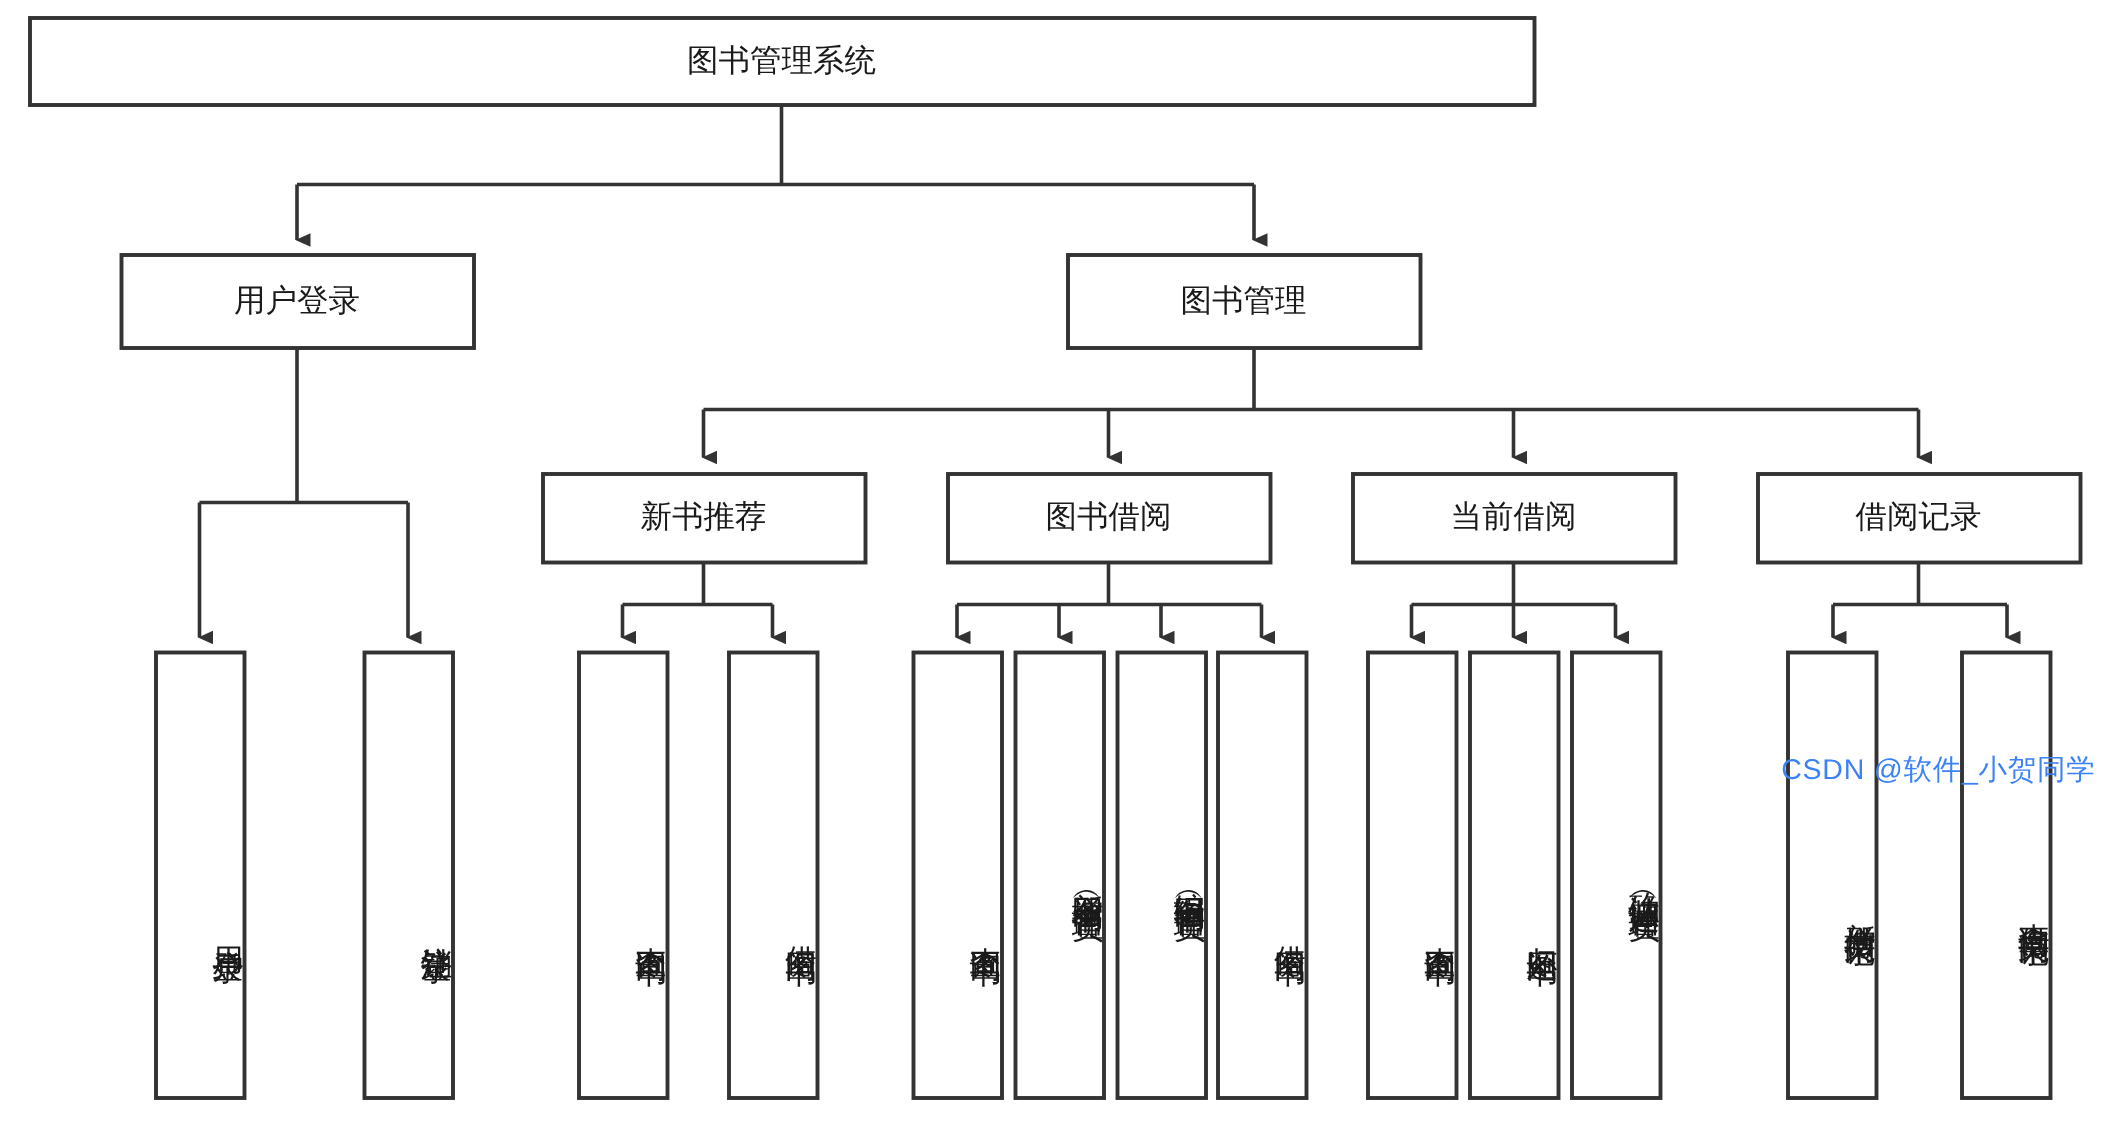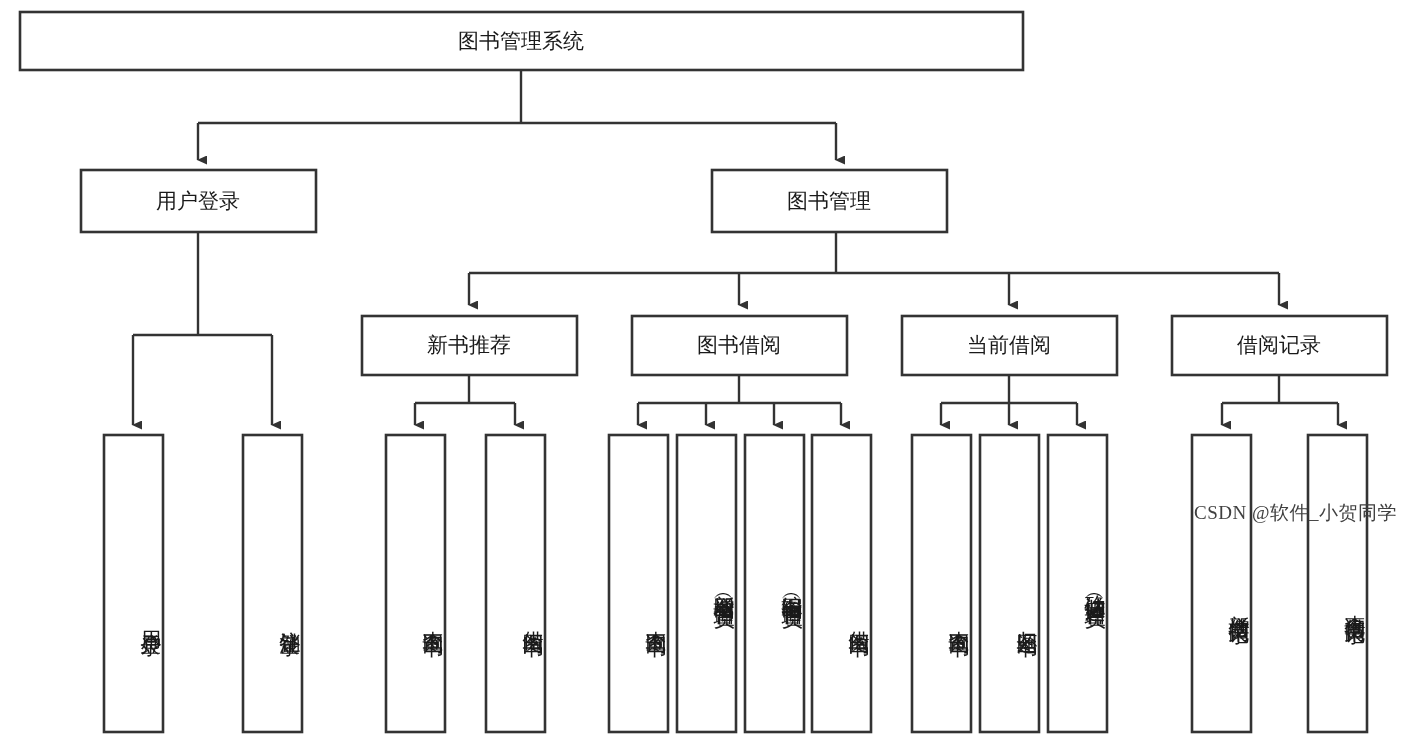--- a/index.html
+++ b/index.html
@@ -56,23 +56,23 @@
     align-items: flex-start;
     justify-content: center;
     text-align: left;
     white-space: nowrap;
     pointer-events: none;
   }
   .watermark {
     position: absolute;
     right: 8px;
     bottom: 5px;
-    font-family: Liberation Serif, serif;
+    font-family: Liberation Sans, sans-serif;
     font-size: 19px;
-    color: #404040;
+    color: #3b82f6;
     letter-spacing: 0.5px;
     white-space: nowrap;
   }
 </style>
 </head>
 <body>
 
 <div id="diagram-root">
 
   <svg class="flow" viewBox="0 0 1405 747">

